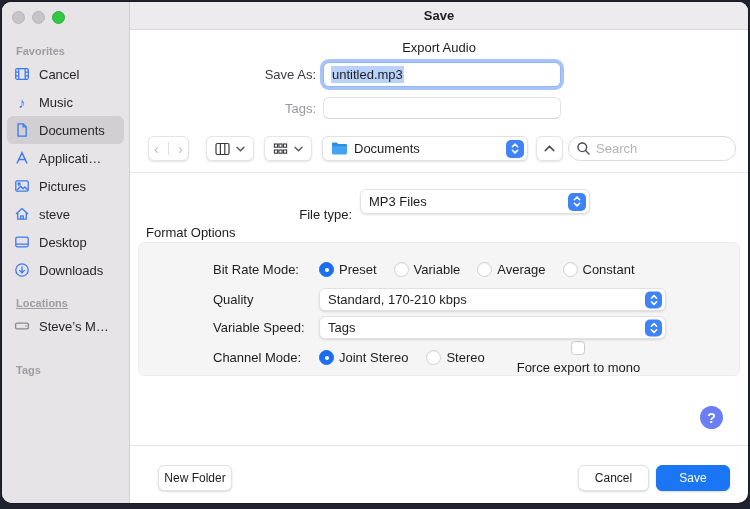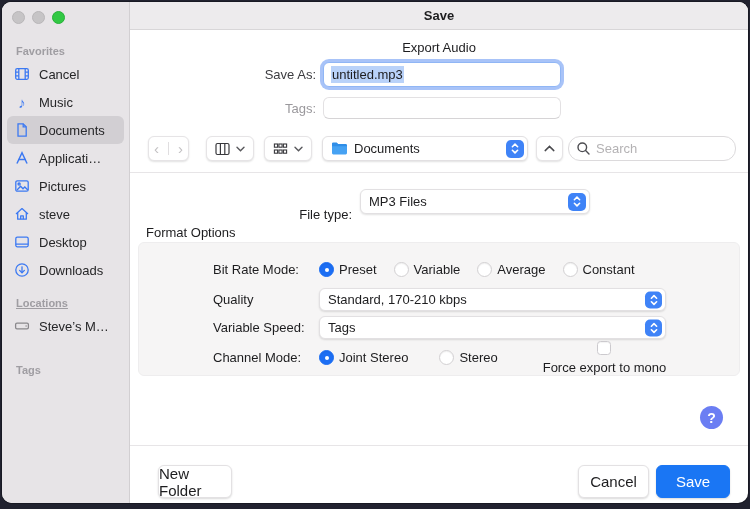--- a/index.html
+++ b/index.html
@@ -125,23 +125,23 @@
   }
   .wide-popup { width:347px; }
   
   .help {
     position:absolute; left:570px; top:404px; width:23px; height:23px; border-radius:50%;
     background:#6b7ef3; color:#fff; font-weight:bold; font-size:14px;
     display:flex; align-items:center; justify-content:center;
   }
   .footer-sep { position:absolute; left:0; right:0; top:443px; border-top:1px solid #e7e5e7; }
   .btn {
-    position:absolute; top:463px; height:33px; border-radius:6px; background:#fff;
+    position:absolute; top:463px; height:26px; border-radius:6px; background:#fff;
     border:1px solid #e3e1e3; box-shadow:0 1px 2px rgba(0,0,0,.15);
-    display:flex; align-items:center; justify-content:center; font-size:15px; color:#1d1d1f;
+    display:flex; align-items:center; justify-content:center; font-size:12px; color:#1d1d1f;
   }
   .newfolder { left:28px; width:74px; }
   .cancel { left:448px; width:71px; }
   .save-btn { left:526px; width:74px; background:#1a76f4; border-color:#1a76f4; color:#fff; }
   svg { display:block; }
 </style>
 </head>
 <body>
 
 <div class="window">
@@ -411,21 +411,21 @@
                 <path d="M3.4 4.7 L6 2.1 L8.6 4.7"></path>
                   <path d="M3.4 8.3 L6 10.9 L8.6 8.3"></path>
               </svg>
             </span>
           </div>
         </div>
       </div>
 
       <div class="fo-row" style="top:102px;">
         <span class="fl">Channel Mode:</span>
-        <div class="fo-ctrl" style="gap:31px;">
+        <div class="fo-ctrl" style="gap:18px;">
           <span class="opt">
             <span class="radio checked"></span>
             <span>Joint Stereo</span>
           </span>
           <span class="opt">
             <span class="radio"></span>
             <span>Stereo</span>
           </span>
           <span class="opt" style="margin-left:14px;flex-direction:column;">
             <span class="checkbox"></span>

